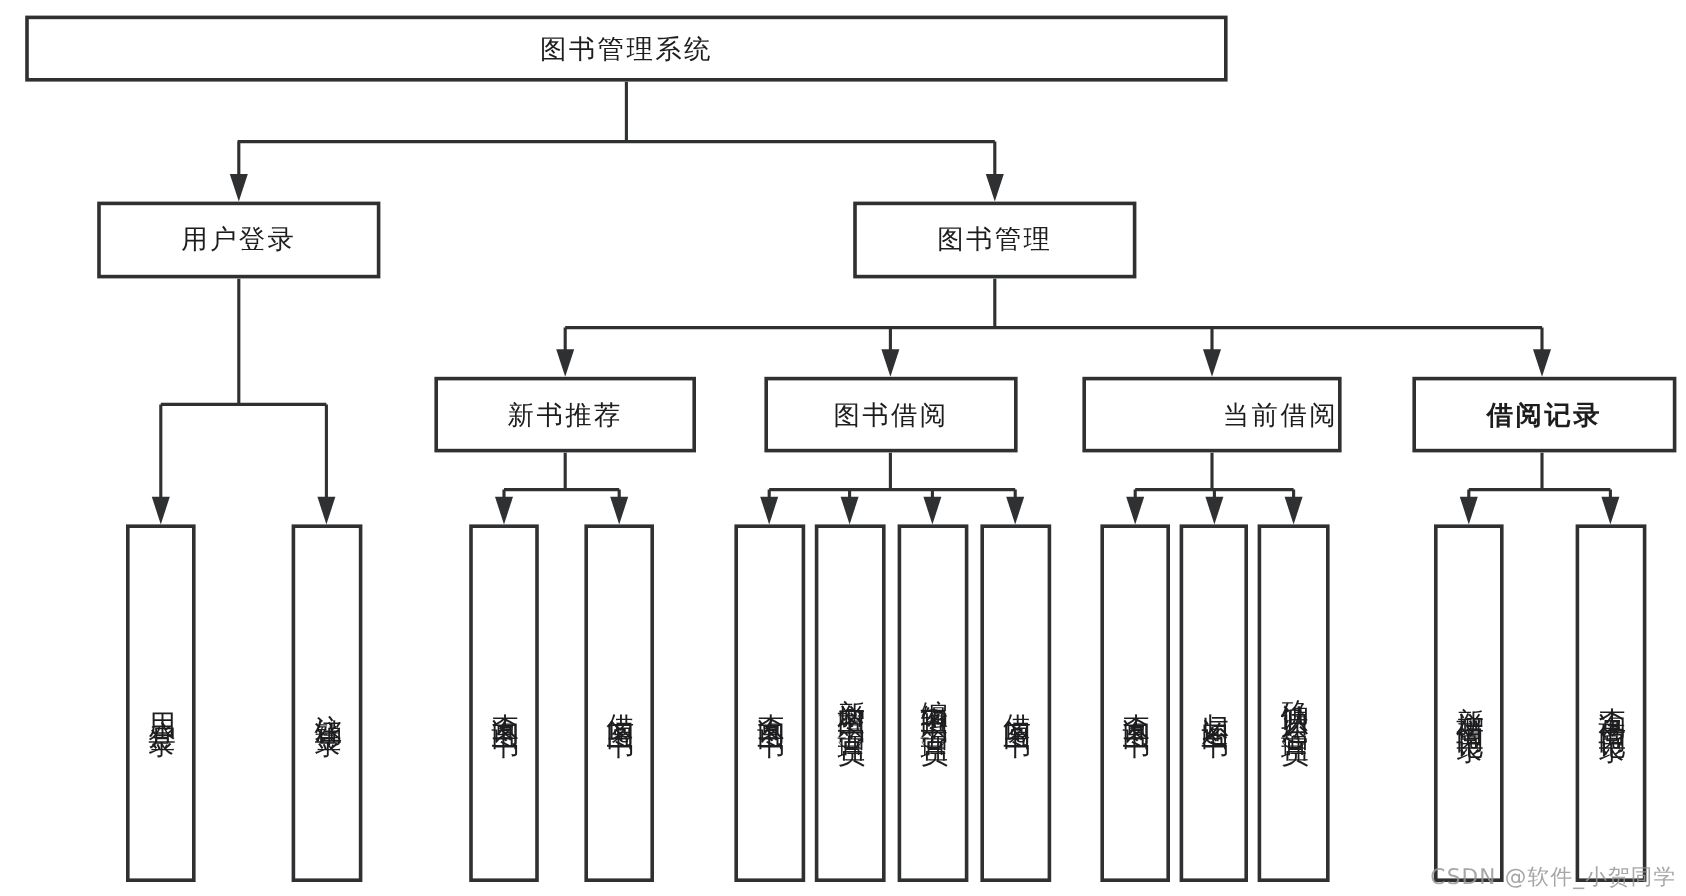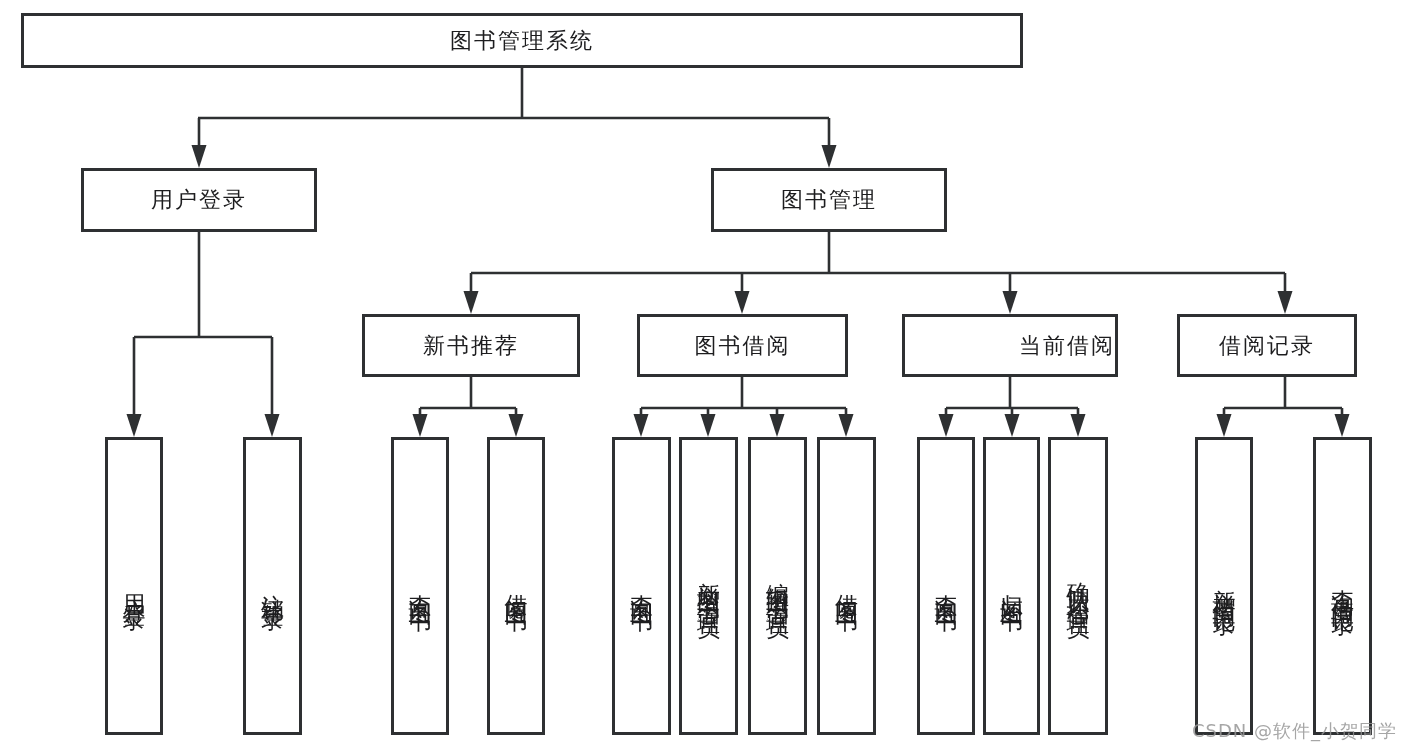--- a/index.html
+++ b/index.html
@@ -79,21 +79,21 @@
 
   <div class="node hnode" style="left:711px;top:168px;width:236px;height:64px;">
     <span>图书管理</span>
   </div>
   <div class="node hnode" style="left:637px;top:314px;width:211px;height:63px;">
     <span>图书借阅</span>
   </div>
   <div class="node hnode" style="left:902px;top:314px;width:216px;height:63px;justify-content:flex-end;">
     <span>当前借阅</span>
   </div>
-  <div class="node hnode" style="left:1177px;top:314px;width:180px;height:63px;">
+  <div class="node hnode" style="left:1177px;top:314px;width:220px;height:63px;font-weight:bold;">
     <span>借阅记录</span>
   </div>
 
   <div class="node vnode" style="left:105px;top:437px;width:58px;height:298px;">
     <span>用户登录</span>
   </div>
   <div class="node vnode" style="left:243px;top:437px;width:59px;height:298px;">
     <span>注销登录</span>
   </div>
 

